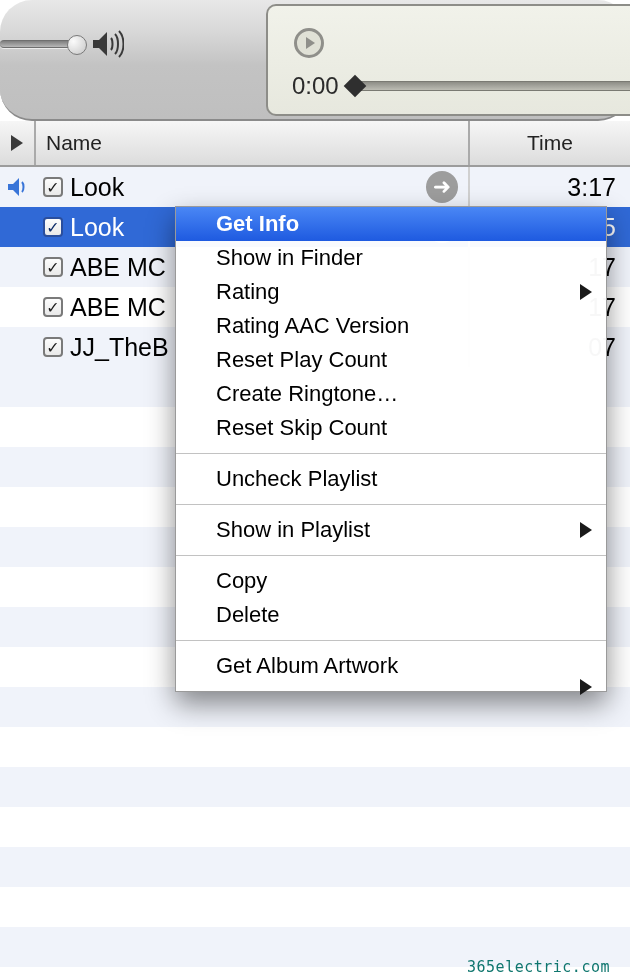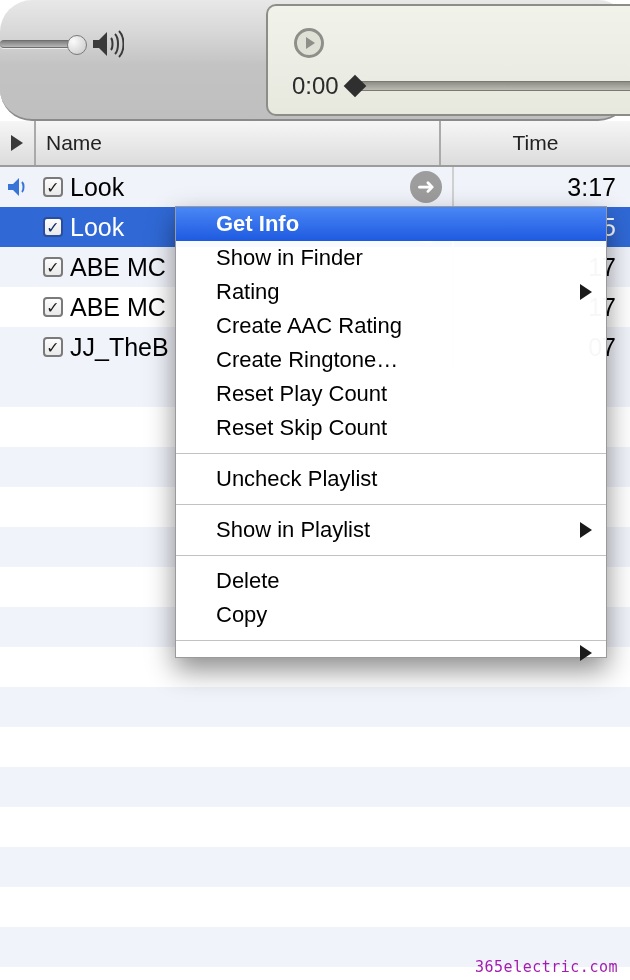--- a/index.html
+++ b/index.html
@@ -80,21 +80,21 @@
     font-size: 21px; color:#222;
   }
   .ch-play { width:36px; border-right:2px solid #aaa;
     display:flex; align-items:center; justify-content:center; }
   .ch-play::after{
     content:""; border-left:12px solid #3a3a3a;
     border-top:8px solid transparent; border-bottom:8px solid transparent;
   }
   .ch-name { flex:1; padding-left:10px; border-right:2px solid #aaa;
     display:flex; align-items:center; }
-  .ch-time { width:189px; display:flex; align-items:center; justify-content:center; }
+  .ch-time { width:160px; display:flex; align-items:center; justify-content:center; }
 
   
   .rows { position:relative; }
   .row {
     display:flex; height:40px; align-items:center;
     font-size:25px;
   }
   .row:nth-child(odd){ background:#f0f3fa; }
   .rc-icon { width:36px; display:flex; align-items:center; justify-content:center; }
   .rc-check { width:34px; display:flex; align-items:center; justify-content:center; }
@@ -105,21 +105,21 @@
     font-size:16px; color:#1a1a1a;
   }
   .rc-name { flex:1; padding-right:20px; white-space:nowrap; overflow:hidden; }
   .rc-arrow {
     width:32px; height:32px; border-radius:50%;
     background:#9d9d9d; color:#fff;
     display:flex; align-items:center; justify-content:center;
     margin-right:10px; font-size:22px;
   }
   .rc-sep { width:2px; align-self:stretch; background:#d0d0d0; }
-  .rc-time { width:176px; text-align:right; padding-right:14px; }
+  .rc-time { width:160px; text-align:right; padding-right:14px; }
 
   .row.selected { background:#3069d6 !important; color:#fff; }
   .row.selected .chk { border-color:#2a4e9d; color:#0b2a66; }
   .row.selected .rc-arrow { background:#fff; color:#3069d6; }
 
   .sound-icon svg{ display:block; }
 
   
   .filler .stripe { height:40px; }
   .filler .stripe:nth-child(odd){ background:#f0f3fa; }
@@ -140,22 +140,22 @@
     background: linear-gradient(#4a87f5,#1e5ae0); color:#fff; font-weight:600;
   }
   .ctx-item .sub {
     position:absolute; right:14px; top:50%; transform:translateY(-50%);
     border-left:12px solid #1a1a1a;
     border-top:8px solid transparent; border-bottom:8px solid transparent;
   }
   .ctx-sep { height:1px; background:#c2c2c2; margin:8px 0; }
 
   .watermark {
-    position:absolute; right:12px; bottom:4px;
-    font-size:15px; color:#a21caf; letter-spacing:.5px;
+    position:absolute; right:20px; bottom:4px;
+    font-size:15px; color:#0f766e; letter-spacing:.5px;
     font-family: monospace;
   }
 </style>
 </head>
 <body>
 
 <div class="topbar">
   <div class="vol-wrap">
     <div class="vol-slider">
       <div class="vol-knob"></div>
@@ -263,28 +263,29 @@
       <div class="stripe"></div>
       <div class="stripe"></div>
       <div class="stripe"></div>
     </div>
   </div>
 
 <div class="ctx" id="ctx">
     <div class="ctx-item hl"><span>Get Info</span></div>
     <div class="ctx-item"><span>Show in Finder</span></div>
     <div class="ctx-item"><span>Rating</span><span class="sub"></span></div>
-    <div class="ctx-item"><span>Create AAC Rating</span></div>
+    <div class="ctx-item"><span>Rating AAC Version</span></div>
+    <div class="ctx-item"><span>Reset Play Count</span></div>
     <div class="ctx-item"><span>Create Ringtone…</span></div>
-    <div class="ctx-item"><span>Reset Play Count</span></div>
     <div class="ctx-item"><span>Reset Skip Count</span></div>
     <div class="ctx-sep"></div>
     <div class="ctx-item"><span>Uncheck Playlist</span></div>
     <div class="ctx-sep"></div>
     <div class="ctx-item"><span>Show in Playlist</span><span class="sub"></span></div>
     <div class="ctx-sep"></div>
+    <div class="ctx-item"><span>Copy</span></div>
     <div class="ctx-item"><span>Delete</span></div>
-    <div class="ctx-item"><span>Copy</span></div>
-    <div class="ctx-sep"></div>
+    <div class="ctx-sep"></div>
+    <div class="ctx-item"><span>Get Album Artwork</span></div>
     <div class="ctx-item"><span class="sub"></span></div>
   </div>
 
 <div class="watermark">365electric.com</div>
 
 </body></html>

